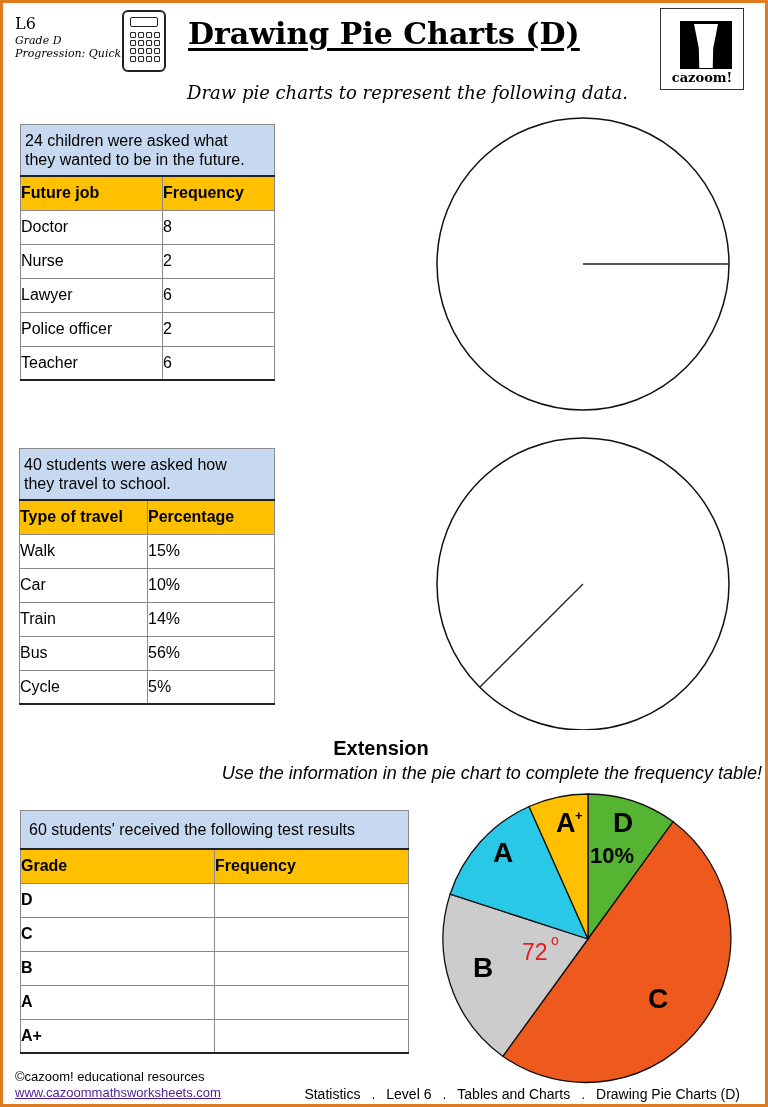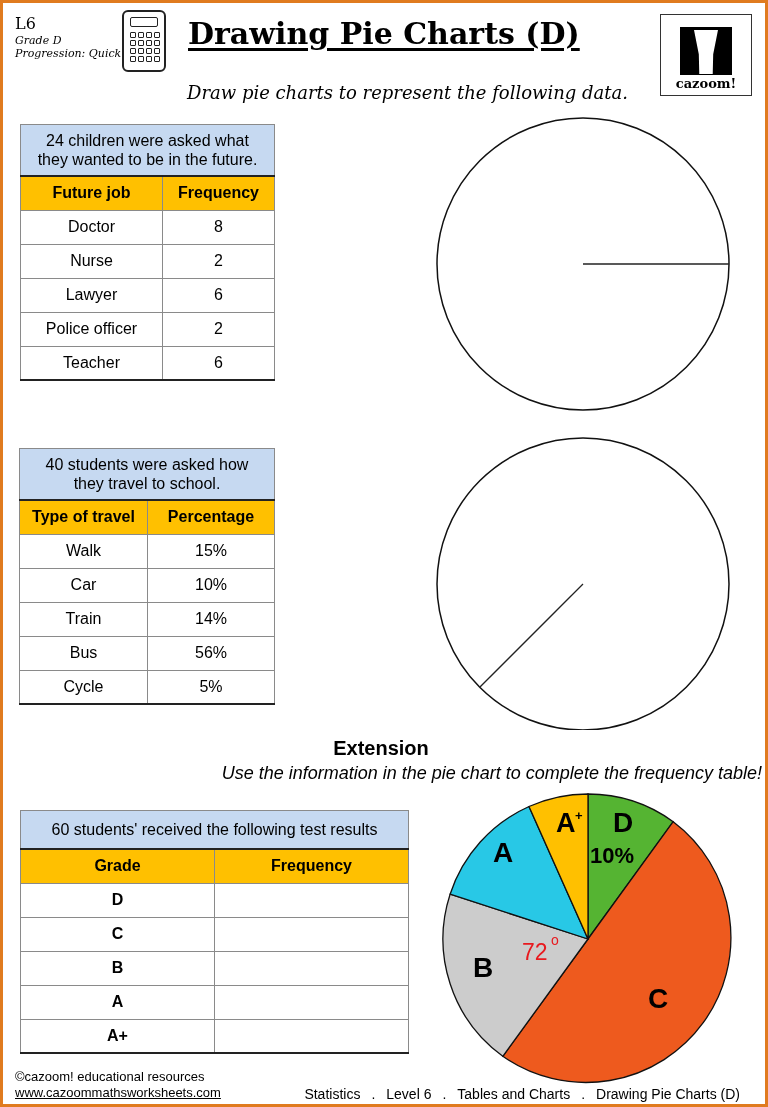--- a/index.html
+++ b/index.html
@@ -7,35 +7,35 @@
   .frame { position: absolute; left: 0; top: 0; width: 768px; height: 1107px; border: 3px solid #e07b1f; border-top-width: 3px; }
   .abs { position: absolute; }
   .level { left: 15px; top: 14px; font-family: "DejaVu Serif", serif; }
   .level .big { font-size: 16px; line-height: 20px; }
   .level .small { font-size: 11px; font-style: italic; line-height: 13px; }
   .calc { left: 122px; top: 10px; width: 44px; height: 62px; border: 2px solid #222; border-radius: 6px; }
   .calc .screen { position: absolute; left: 6px; top: 5px; width: 28px; height: 10px; border: 1.5px solid #222; border-radius: 2px; }
   .calc .keys { position: absolute; left: 6px; top: 20px; display: grid; grid-template-columns: repeat(4, 6px); gap: 2px; }
   .calc .keys span { width: 6px; height: 6px; border: 1px solid #222; border-radius: 1px; }
   .title { left: 188px; top: 16px; font-family: "DejaVu Serif", serif; font-weight: bold; font-size: 30px; text-decoration: underline; text-underline-offset: 4px; }
-  .logo { left: 660px; top: 14px; width: 92px; height: 82px; border: 1.5px solid #333; background: #fff; }
+  .logo { left: 660px; top: 8px; width: 84px; height: 82px; border: 1.5px solid #333; background: #fff; }
   .logo .blk { position: absolute; left: 19px; top: 12px; width: 52px; height: 48px; background: #000; }
   .logo .drum { position: absolute; left: 33px; top: 15px; width: 24px; height: 44px; background: #fff; clip-path: polygon(0 0, 100% 0, 80% 55%, 78% 100%, 22% 100%, 20% 55%); }
   .logo .txt { position: absolute; left: 0; right: 0; top: 61px; text-align: center; font-family: "DejaVu Serif", serif; font-weight: bold; font-size: 13px; }
   .instr { left: 0; width: 628px; top: 82px; text-align: right; font-family: "DejaVu Serif", serif; font-style: italic; font-size: 18px; }
   table.dt { position: absolute; border-collapse: collapse; font-size: 16px; }
-  table.dt td, table.dt th { border: 1px solid #8a8a8a; text-align: center; height: 34px; }
+  table.dt td, table.dt th { border: 1px solid #8a8a8a; text-align: left; height: 34px; }
   table.dt .cap { background: #c6d9f1; font-weight: normal; line-height: 19px; padding: 6px 4px; }
   table.dt .hdr th { background: #ffc000; font-weight: bold; border-top: 2px solid #222; }
   table.dt tr:last-child td { border-bottom: 2px solid #222; }
   .circle { position: absolute; }
   .ext-title { left: 0; width: 762px; top: 737px; text-align: center; font-weight: bold; font-size: 20px; }
   .ext-sub { left: 0; width: 762px; top: 763px; text-align: right; font-style: italic; font-size: 18px; }
   .footer-l { left: 15px; top: 1069px; font-size: 13px; line-height: 16px; }
-  .footer-l a { color: #000000; text-decoration: underline; }
+  .footer-l a { color: #4c1d95; text-decoration: underline; }
   .footer-r { right: 28px; top: 1086px; font-size: 14px; }
   .footer-r span.sep { margin: 0 11px; }
 </style>
 </head>
 <body>
 
 <div class="frame"></div>
 
 <div class="abs level">
   <div class="big">L6</div>

